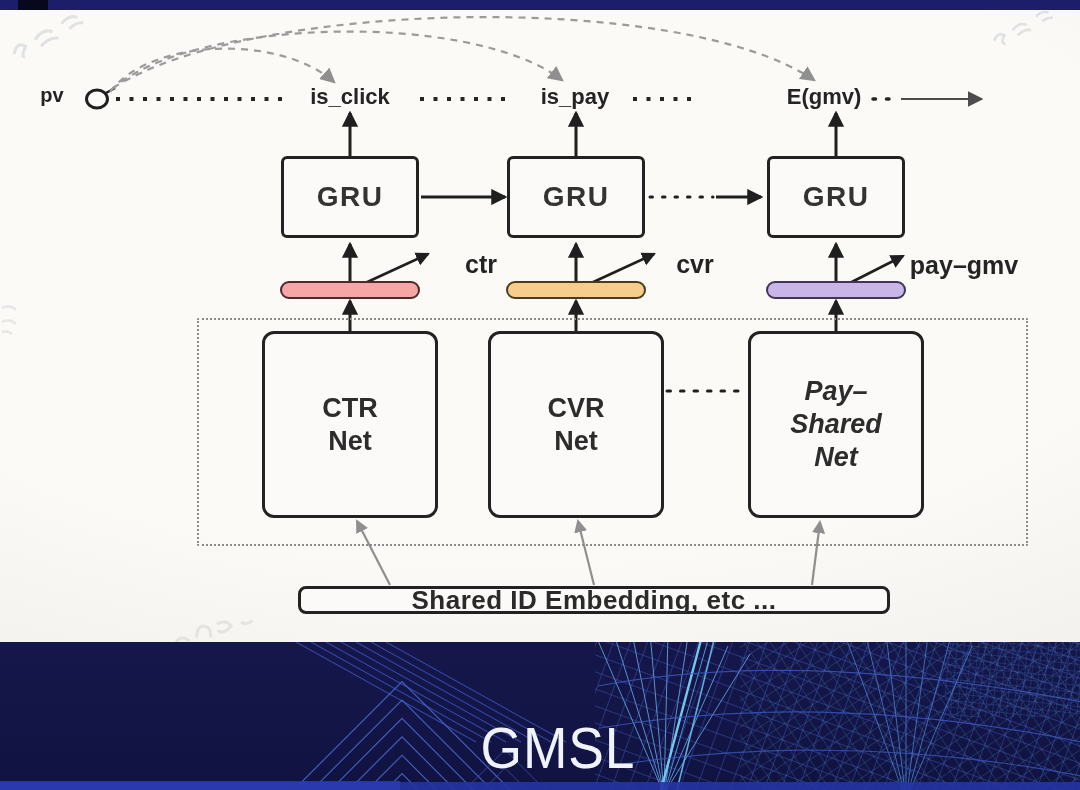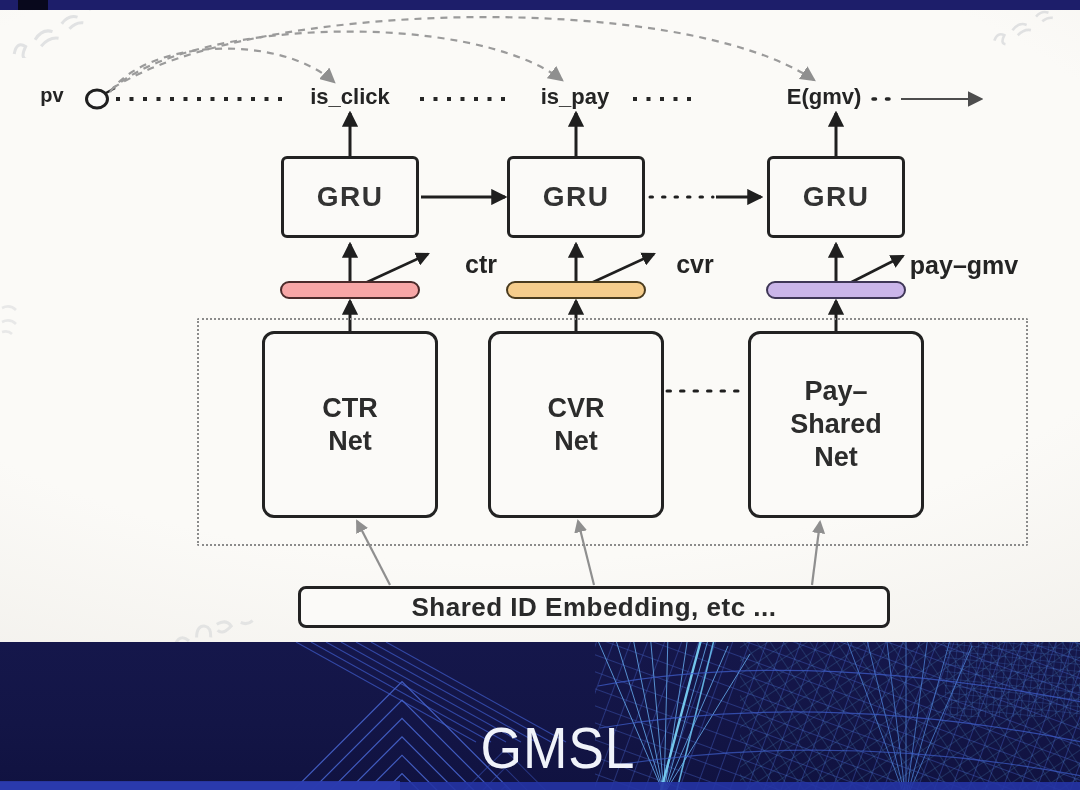--- a/index.html
+++ b/index.html
@@ -36,21 +36,21 @@
   .dotbox{position:absolute;left:197px;top:318px;width:831px;height:228px;
           border:2px dotted #8b8b8b;border-radius:2px;}
 
   
   .net{position:absolute;top:331px;width:176px;height:187px;background:#fbfaf8;
        border:3px solid #222;border-radius:12px;display:flex;flex-direction:column;
        align-items:center;justify-content:center;}
   .net span{font-size:27px;font-weight:600;line-height:33px;color:#2c2c2c;}
 
   
-  .shared{position:absolute;left:298px;top:586px;width:592px;height:42px;background:#fbfaf8;
+  .shared{position:absolute;left:298px;top:586px;width:592px;height:28px;background:#fbfaf8;
           border:3px solid #222;border-radius:8px;display:flex;align-items:center;justify-content:center;}
   .shared span{font-size:26px;font-weight:600;color:#2a2a2a;letter-spacing:.5px;}
 
   
   .wm{position:absolute;opacity:.5;}
 
   
   .banner{position:absolute;left:0;top:642px;width:1080px;height:148px;overflow:hidden;
           background:linear-gradient(180deg,#15174b 0%,#131546 55%,#101240 100%);}
   .banner svg{position:absolute;left:0;top:0;}
@@ -147,21 +147,21 @@
     <div class="dotbox"></div>
 
     <div class="net" style="left:262px;">
       <span>CTR</span>
       <span>Net</span>
     </div>
     <div class="net" style="left:488px;">
       <span>CVR</span>
       <span>Net</span>
     </div>
-    <div class="net" style="left:748px;">
+    <div class="net" style="left:748px;font-style:italic;">
       <span>Pay–</span>
       <span>Shared</span>
       <span>Net</span>
     </div>
 
     <div class="shared">
       <span>Shared ID Embedding, etc ...</span>
     </div>
 
     <svg class="wm" style="left:2px;top:2px;" width="160" height="56">

